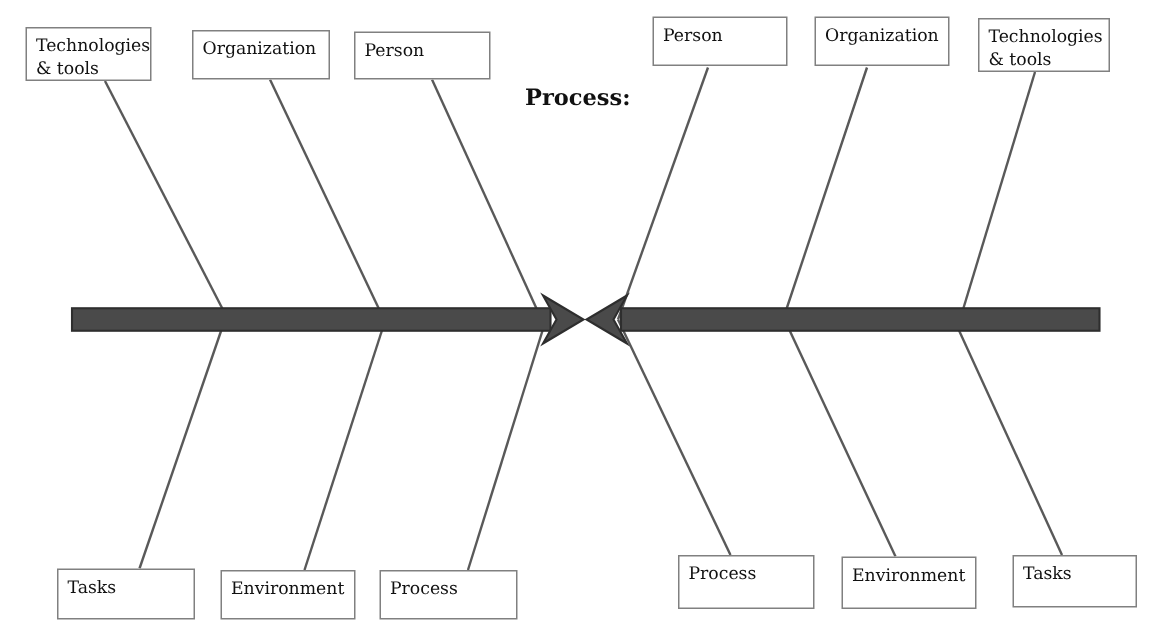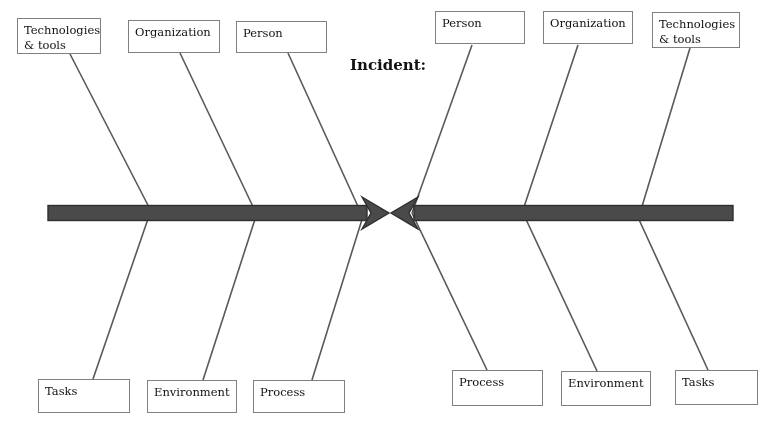--- a/index.html
+++ b/index.html
@@ -104,14 +104,14 @@
   <div class="cause-box" style="left:452px; top:370px; width:91px; height:36px;">
     <span>Process</span>
   </div>
   <div class="cause-box" style="left:561px; top:371px; width:90px; height:35px;">
     <span>Environment</span>
   </div>
   <div class="cause-box" style="left:675px; top:370px; width:83px; height:35px;">
     <span>Tasks</span>
   </div>
 
-  <div class="incident-label">Incident:</div>
+  <div class="incident-label">Process:</div>
 </div>
 
 </body></html>

